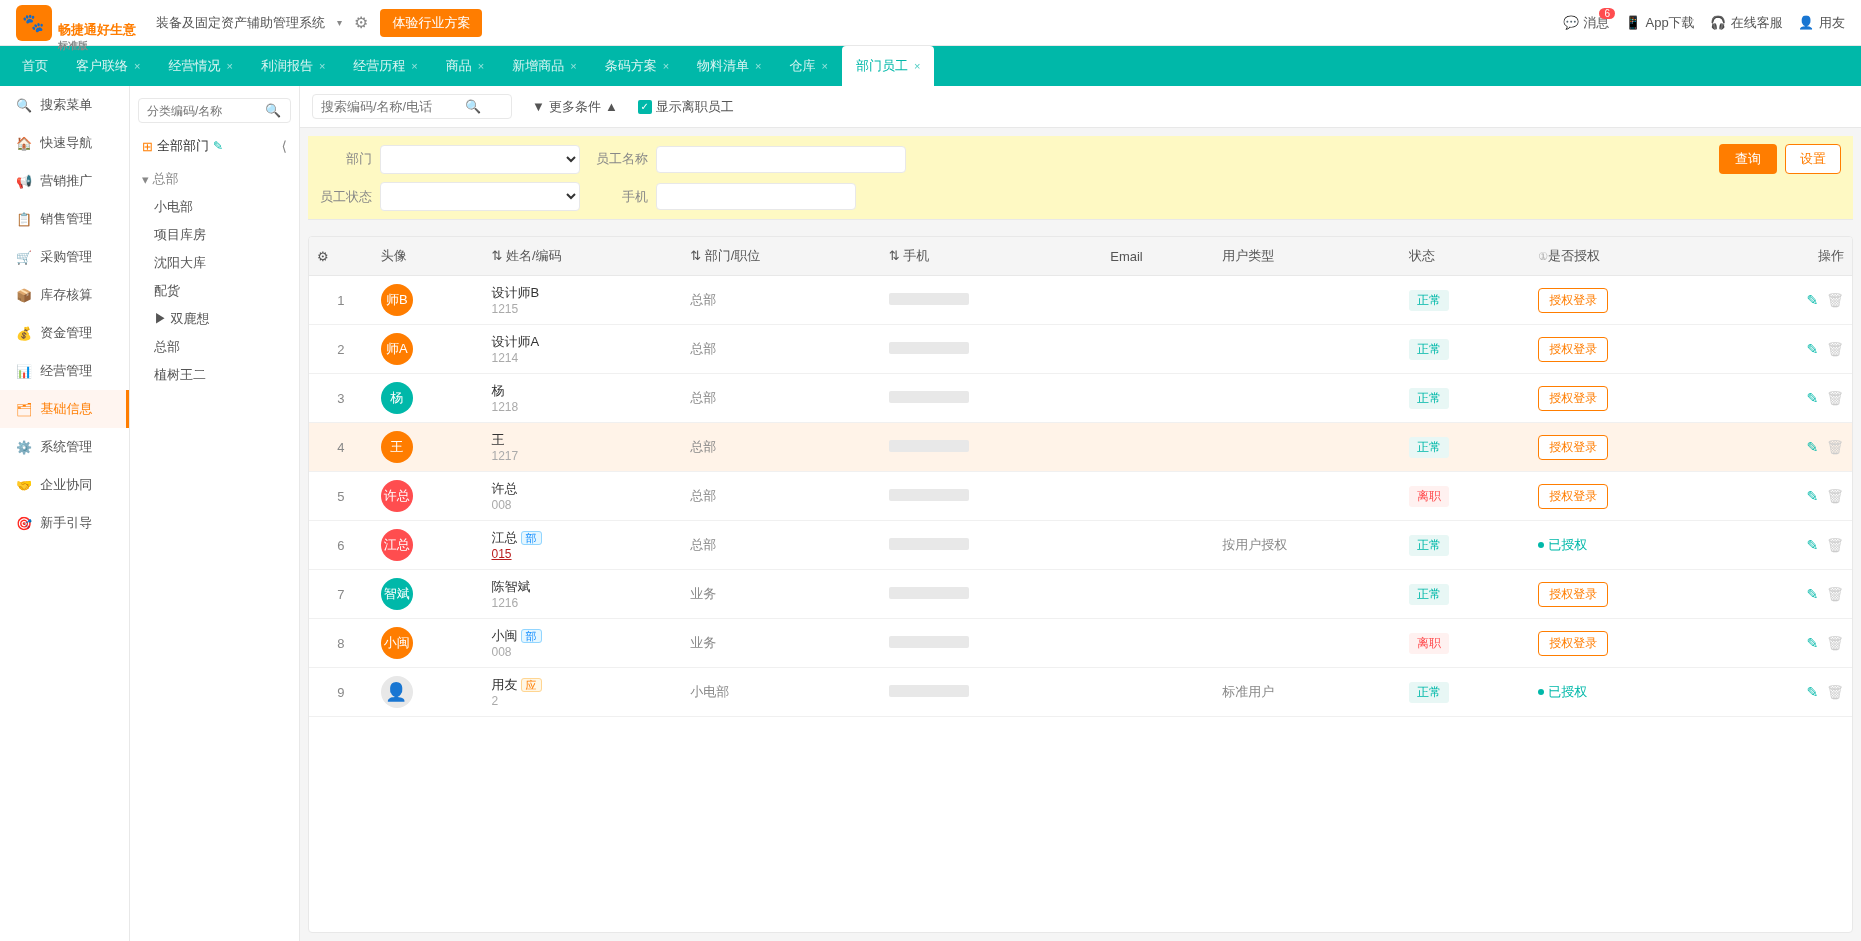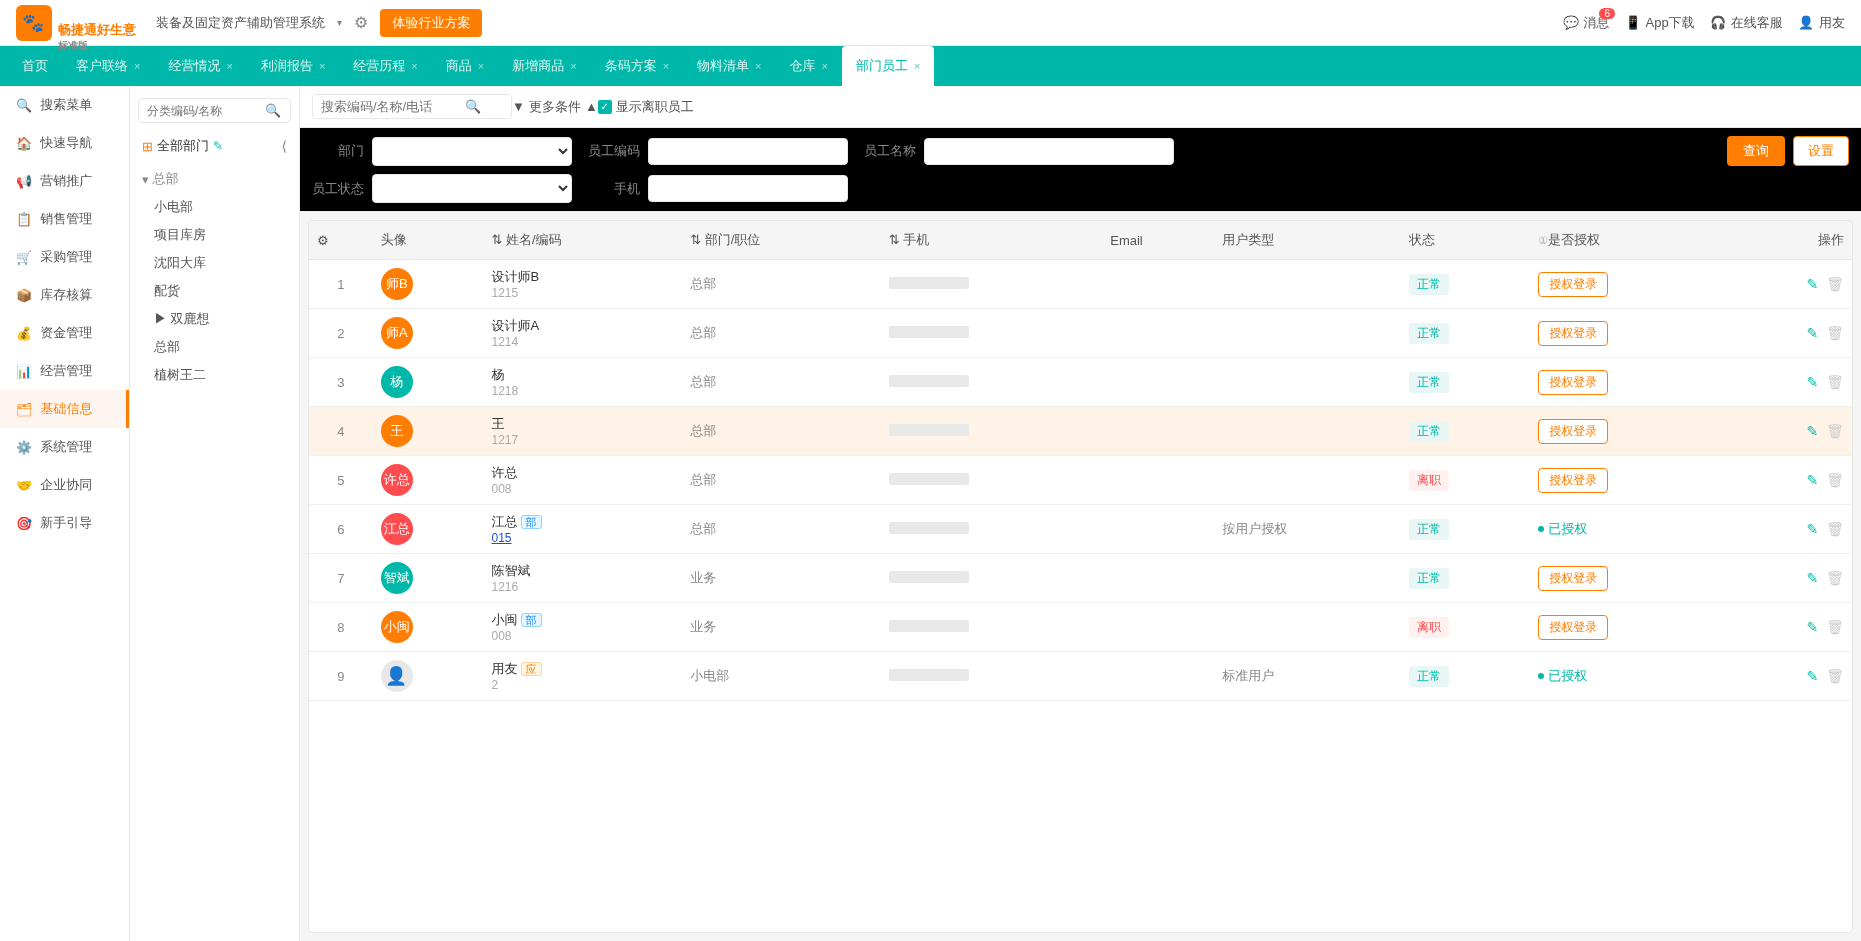--- a/index.html
+++ b/index.html
@@ -41,32 +41,32 @@
     .tree-header .edit-icon { color: #00b8a9; font-size: 12px; }
     .tree-collapse-btn { color: #888; font-size: 14px; cursor: pointer; margin-left: auto; }
     .tree-group { padding: 4px 0; }
     .tree-group-title { padding: 5px 12px; color: #888; font-size: 12px; display: flex; align-items: center; gap: 4px; cursor: pointer; }
     .tree-node { padding: 5px 16px 5px 24px; color: #555; font-size: 13px; cursor: pointer; }
 
     
     .main-panel { flex: 1; display: flex; flex-direction: column; overflow: hidden; background: #f5f5f5; }
 
     
-    .toolbar { background: #fff; padding: 8px 12px; display: flex; align-items: center; gap: 0; border-bottom: 1px solid #e8e8e8; flex-wrap: wrap; }
+    .toolbar { background: #fff; padding: 8px 12px; display: flex; align-items: center; gap: 20px; border-bottom: 1px solid #e8e8e8; flex-wrap: wrap; }
     .search-input-box { display: flex; align-items: center; border: 1px solid #e8e8e8; border-radius: 4px; padding: 4px 8px; gap: 4px; min-width: 200px; }
     .search-input-box input { border: none; outline: none; font-size: 13px; width: 140px; }
     .more-filter { display: flex; align-items: center; gap: 4px; color: #555; cursor: pointer; font-size: 13px; }
     .filter-tag { display: flex; align-items: center; gap: 4px; color: #555; cursor: pointer; font-size: 13px; }
     .checkbox-checked { width: 14px; height: 14px; border-radius: 2px; background: #00b8a9; display: inline-flex; align-items: center; justify-content: center; color: #fff; font-size: 10px; }
     .toolbar-right { margin-left: auto; display: flex; align-items: center; gap: 8px; }
     .btn-primary { background: #ff7d00; color: #fff; border: none; border-radius: 4px; padding: 6px 14px; cursor: pointer; font-size: 13px; display: flex; align-items: center; gap: 4px; }
     .btn-outline { background: #fff; color: #555; border: 1px solid #e8e8e8; border-radius: 4px; padding: 5px 10px; cursor: pointer; font-size: 13px; display: flex; align-items: center; gap: 4px; }
 
     
-    .filter-row { background: #000000; margin: 0; padding: 8px 12px; border-bottom: 1px solid #e8e8e8; }
+    .filter-row { background: #fef9c3; margin: 8px; padding: 8px 12px; border-bottom: 1px solid #e8e8e8; }
     .filter-item { display: flex; align-items: center; gap: 8px; }
     .filter-label { color: #888; font-size: 13px; white-space: nowrap; min-width: 52px; text-align: right; }
     .filter-select { border: 1px solid #e8e8e8; border-radius: 4px; padding: 5px 24px 5px 8px; font-size: 13px; color: #333; background: #fff; outline: none; width: 200px; }
     .filter-input { border: 1px solid #e8e8e8; border-radius: 4px; padding: 5px 8px; font-size: 13px; color: #333; background: #fff; outline: none; width: 200px; }
     .btn-search { background: #ff7d00; color: #fff; border: none; border-radius: 4px; padding: 6px 16px; cursor: pointer; font-size: 13px; }
     .btn-setting { background: #fff; color: #ff7d00; border: 1px solid #ff7d00; border-radius: 4px; padding: 5px 14px; cursor: pointer; font-size: 13px; }
 
     
     .table-wrapper { flex: 1; overflow-y: auto; background: #fff; margin: 8px; border-radius: 4px; border: 1px solid #e8e8e8; }
     table { width: 100%; border-collapse: collapse; }
@@ -281,24 +281,20 @@
 
       <div class="filter-row">
         <div style="display:flex; gap:16px; align-items:center; flex-wrap:wrap;">
           <div class="filter-item">
             <span class="filter-label">部门</span>
             <select class="filter-select">
               <option></option>
             </select>
           </div>
           <div class="filter-item">
-            <span class="filter-label">员工编码</span>
-            <input class="filter-input" type="text" style="">
-          </div>
-          <div class="filter-item">
             <span class="filter-label">员工名称</span>
             <input class="filter-input" type="text" style="width: 250px;">
           </div>
           <div style="display:flex;gap:8px;margin-left:auto;">
             <button class="btn-search">查询</button>
             <button class="btn-setting">设置</button>
           </div>
         </div>
         <div style="display:flex; gap:16px; align-items:center; flex-wrap:wrap; margin-top:8px;">
           <div class="filter-item">
@@ -424,21 +420,21 @@
                     <span class="edit-icon-btn">✎</span>
                     <span class="delete-icon-btn">🗑</span>
                   </div>
                 </td>
               </tr>
               <tr>
                 <td style="color: rgb(136, 136, 136); text-align: center;">6</td>
                 <td>
                   <div class="avatar-circle" style="background: rgb(255, 77, 79);">江总</div>
                 </td>
-                <td><span style="font-weight: 500;">江总</span><span class="tag-blue">部</span><div style="color: #1d4ed8; font-size: 12px; text-decoration: underline;">015</div></td>
+                <td><span style="font-weight: 500;">江总</span><span class="tag-blue">部</span><div style="color: #b91c1c; font-size: 12px; text-decoration: underline;">015</div></td>
                 <td style="color: rgb(136, 136, 136);">总部</td>
                 <td><span class="phone-blur"></span></td>
                 <td></td>
                 <td style="color: rgb(136, 136, 136);">按用户授权</td>
                 <td><span class="status-badge status-normal">正常</span></td>
                 <td>
                   <div class="auth-authorized"><span class="dot"></span>已授权</div>
                 </td>
                 <td style="text-align: right;">
                   <div class="action-icons" style="justify-content: flex-end;">

